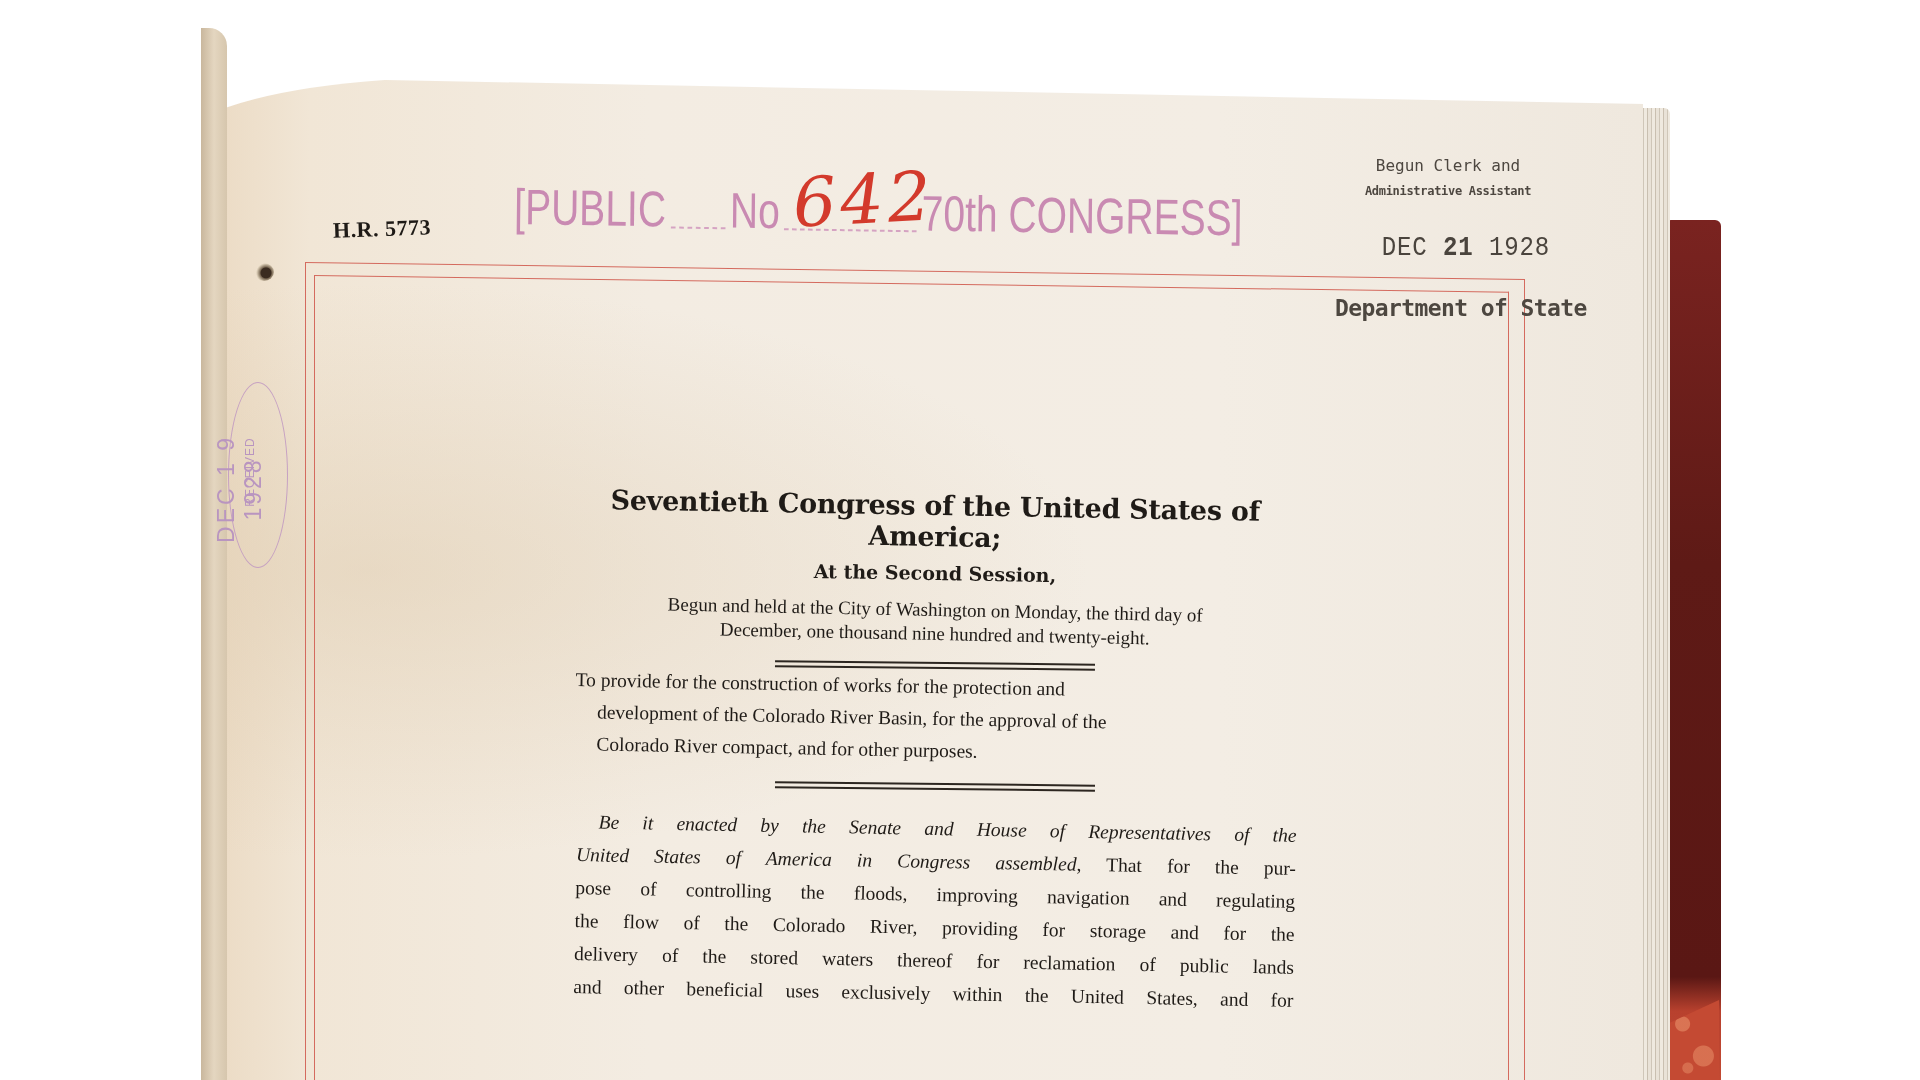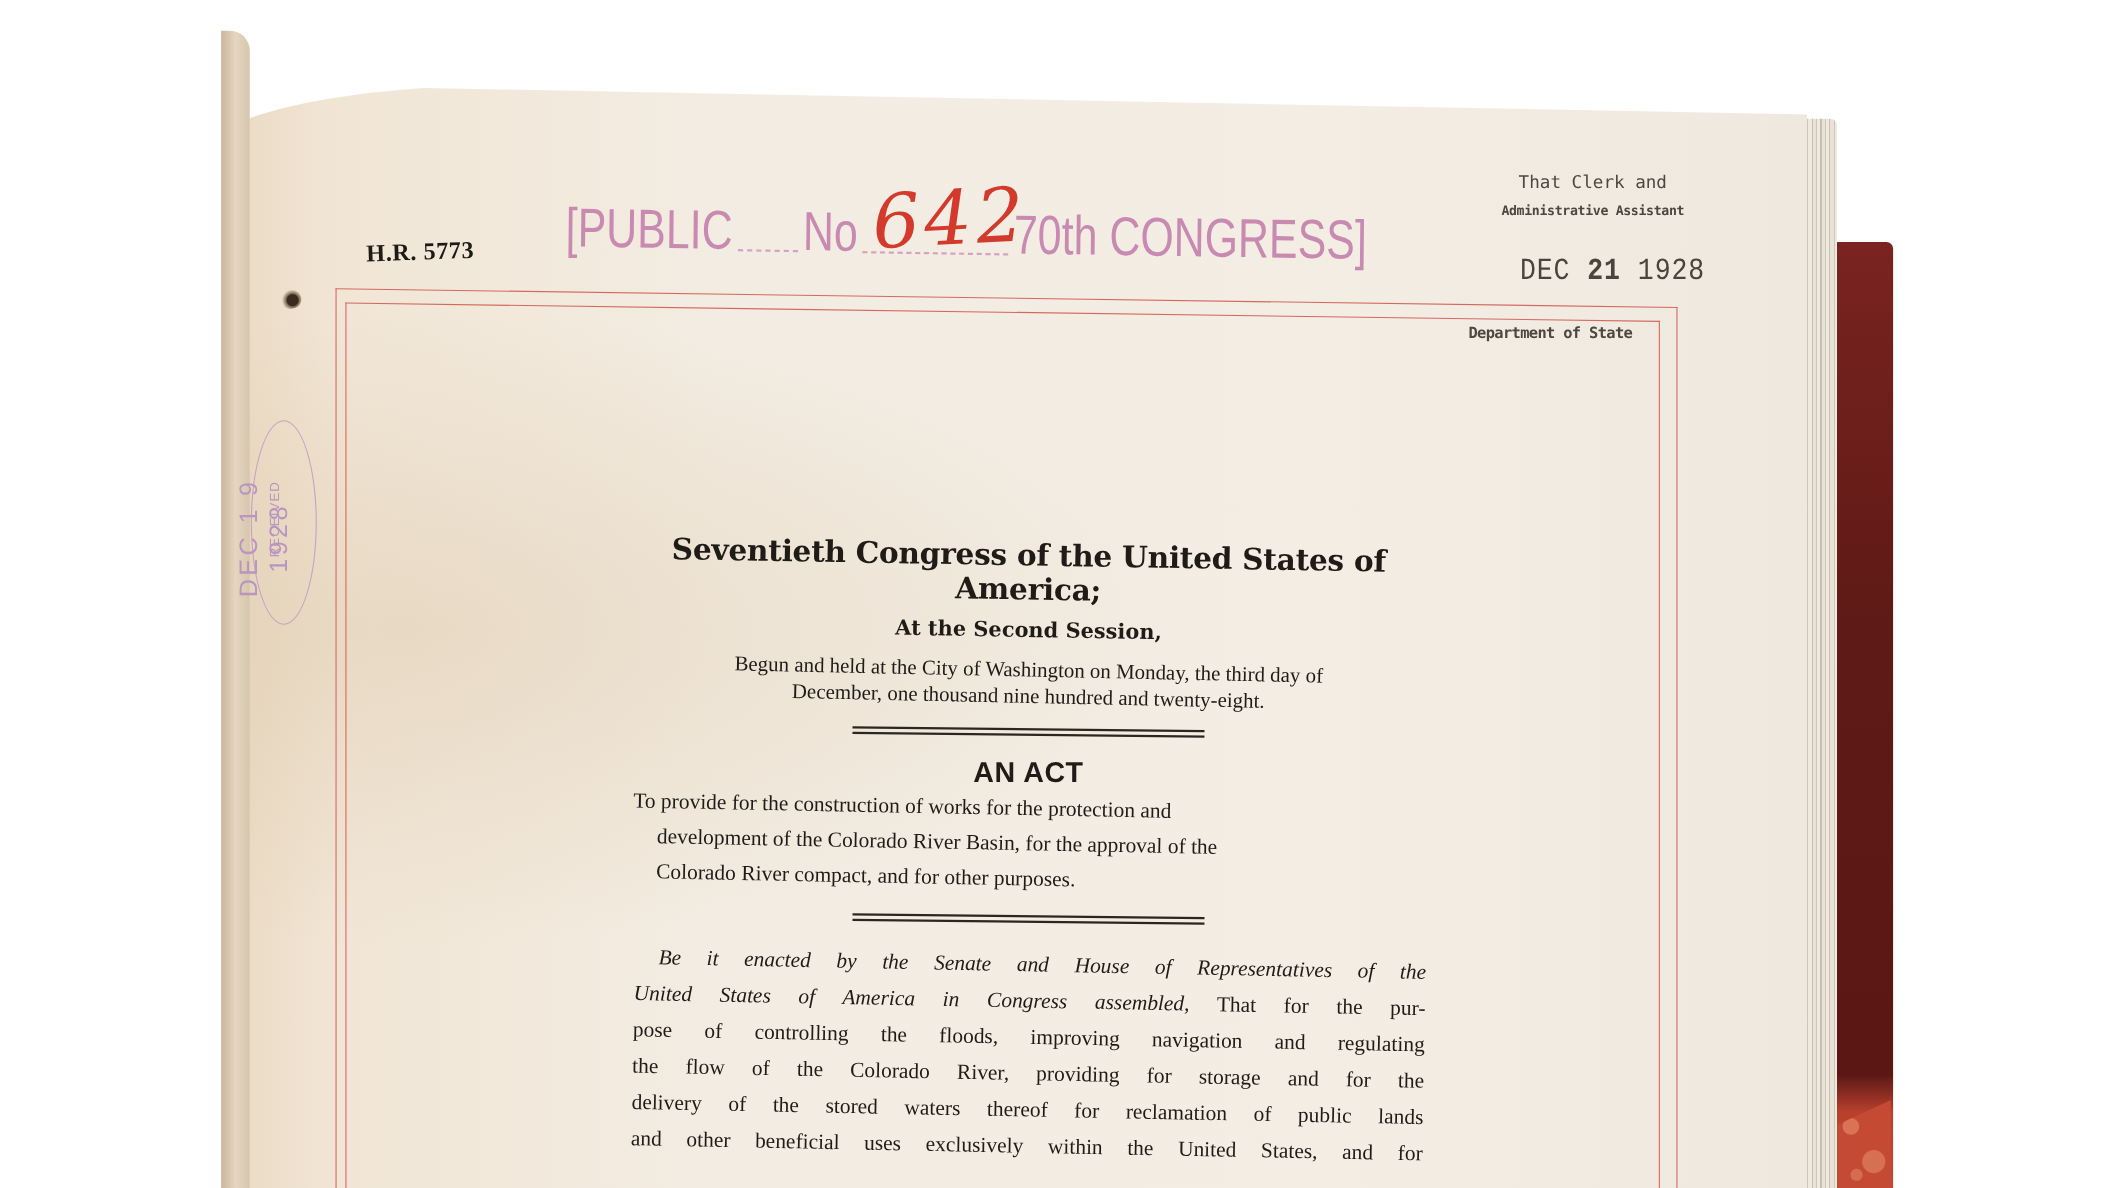--- a/index.html
+++ b/index.html
@@ -92,21 +92,21 @@
   }
   .clerk-stamp .l1 { font-size:16px; }
   .clerk-stamp .l2 { font-size:12px; margin-top:9px; font-weight:bold; letter-spacing:-.3px; }
   .date-stamp {
     left:1368px; top:232px; font-family:"Liberation Mono", monospace;
     font-size:28px; color:#4a443d; letter-spacing:1px; transform:scaleX(.86);
   }
   .date-stamp b { font-weight:bold; }
   .dept-stamp {
     left:1335px; top:295px; font-family:"DejaVu Sans Mono", monospace;
-    font-weight:bold; font-size:14px; color:#4d4740; letter-spacing:-.6px;
+    font-weight:bold; font-size:23px; color:#4d4740; letter-spacing:-.6px;
   }
 
   .received-stamp {
     left:228px; top:382px; width:58px; height:184px;
     border:1.5px solid #bf96c2; border-radius:50%; opacity:.85;
   }
   .received-date {
     left:150px; top:462px; width:180px; text-align:center;
     transform:rotate(-90deg); font-family:"Liberation Sans", sans-serif;
     font-size:23px; color:#b995c0; letter-spacing:3px;
@@ -171,21 +171,21 @@
 <div class="abs public-stamp">
   <span>[PUBLIC</span>
   <span class="dots"></span>
   <span>No</span>
   <span class="dots long"></span>
   <span>70th CONGRESS]</span>
 </div>
 <div class="abs handwritten">642</div>
 
 <div class="abs clerk-stamp">
-  <div class="l1">That Clerk and</div>
+  <div class="l1">Begun Clerk and</div>
   <div class="l2">Administrative Assistant</div>
 </div>
 <div class="abs date-stamp">
   <span>DEC</span>
   <b>21</b>
   <span>1928</span>
 </div>
 <div class="abs dept-stamp">Department of State</div>
 
 <div class="abs received-stamp"></div>
@@ -193,21 +193,20 @@
 <div class="abs received-label">RECEIVED</div>
 
 <div class="abs doc-body">
   <div class="title-gothic">Seventieth Congress of the United States of America;</div>
   <div class="session">At the Second Session,</div>
   <div class="begun">
     <div>Begun and held at the City of Washington on Monday, the third day of</div>
     <div>December, one thousand nine hundred and twenty-eight.</div>
   </div>
   <div class="rule"></div>
-  <div class="an-act">AN ACT</div>
   <div class="purpose">
     <p>To provide for the construction of works for the protection and</p>
     <p class="indent">development of the Colorado River Basin, for the approval of the</p>
     <p class="indent">Colorado River compact, and for other purposes.</p>
   </div>
   <div class="rule"></div>
   <div class="enacting">
     <p class="first"><em>Be it enacted by the Senate and House of Representatives of the</em><span></span></p>
     <p><em>United States of America in Congress assembled</em><span>, That for the pur-</span></p>
     <p><span>pose of controlling the floods, improving navigation and regulating</span></p>

